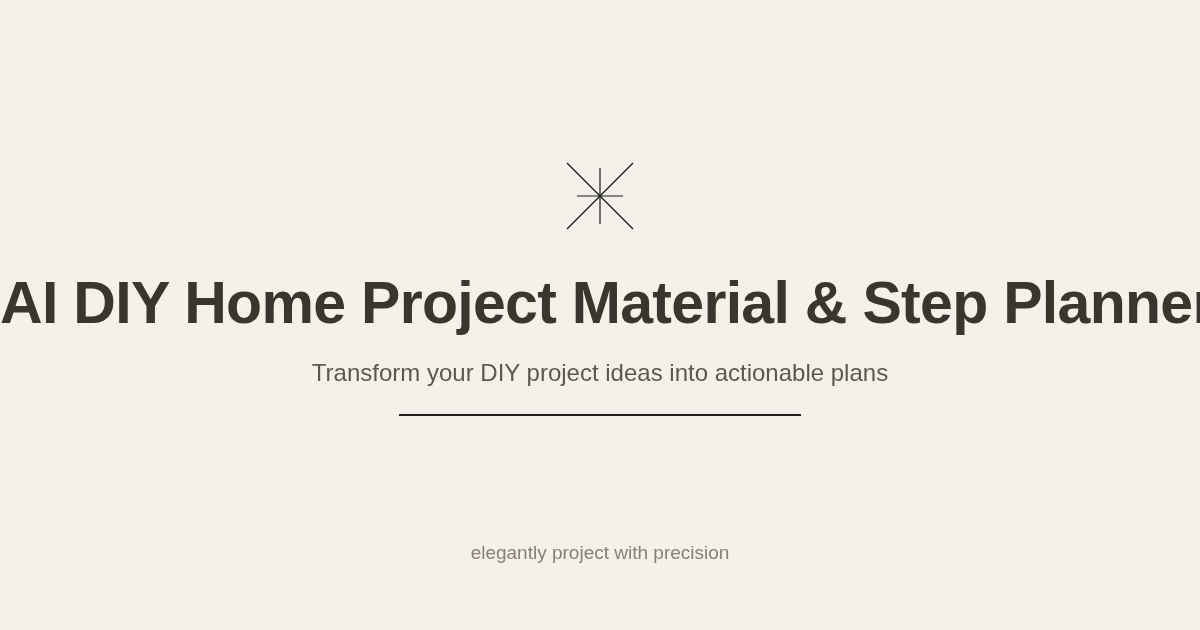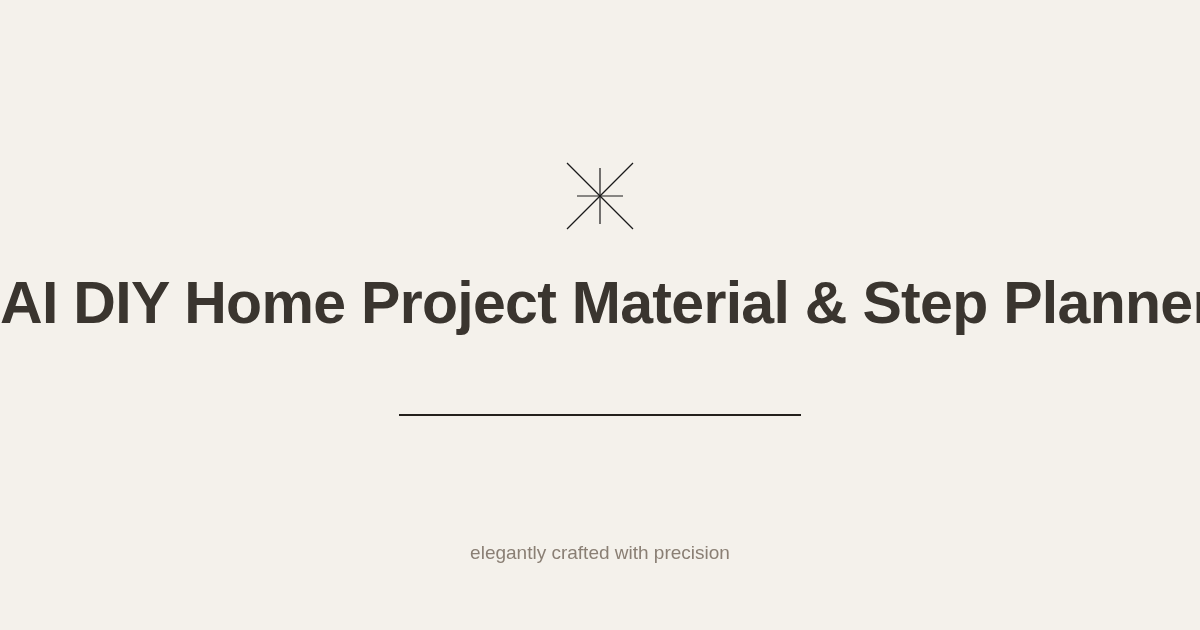--- a/index.html
+++ b/index.html
@@ -112,20 +112,21 @@
         <line x1="7" y1="7" x2="73" y2="73"></line>
         <line x1="73" y1="7" x2="7" y2="73"></line>
         <line x1="40" y1="12" x2="40" y2="68"></line>
         <line x1="17" y1="40" x2="63" y2="40"></line>
       </g>
     </svg>
   </div>
 
   <h1 class="title">AI DIY Home Project Material &amp; Step Planner</h1>
 
+  <p class="subtitle">Transform your DIY project ideas into actionable plans</p>
 
   <div class="divider-wrap">
     <hr class="divider">
   </div>
 
-  <p class="tagline">elegantly crafted with precision</p>
+  <p class="tagline">elegantly project with precision</p>
 
 </div>
 
 </body></html>

